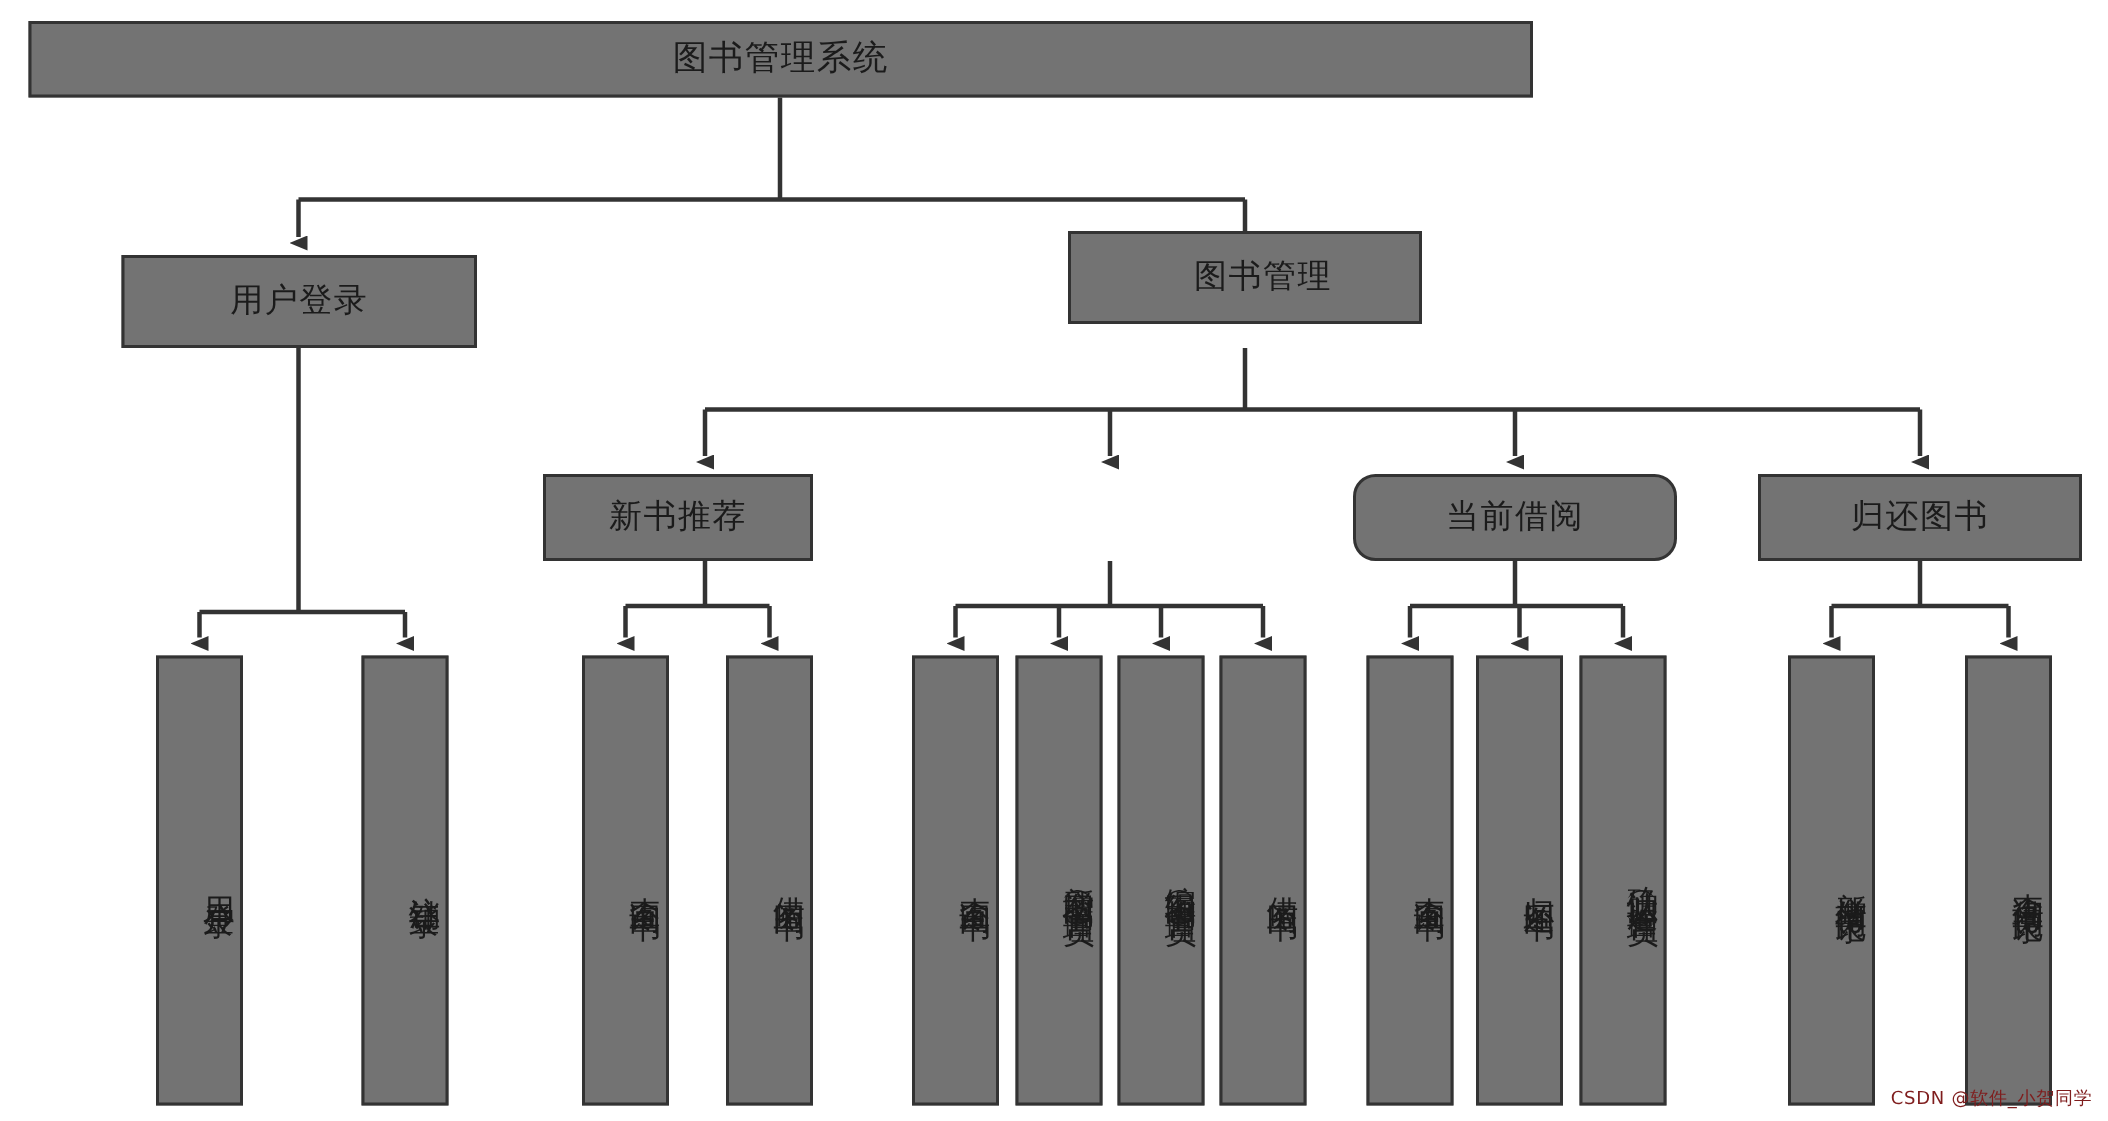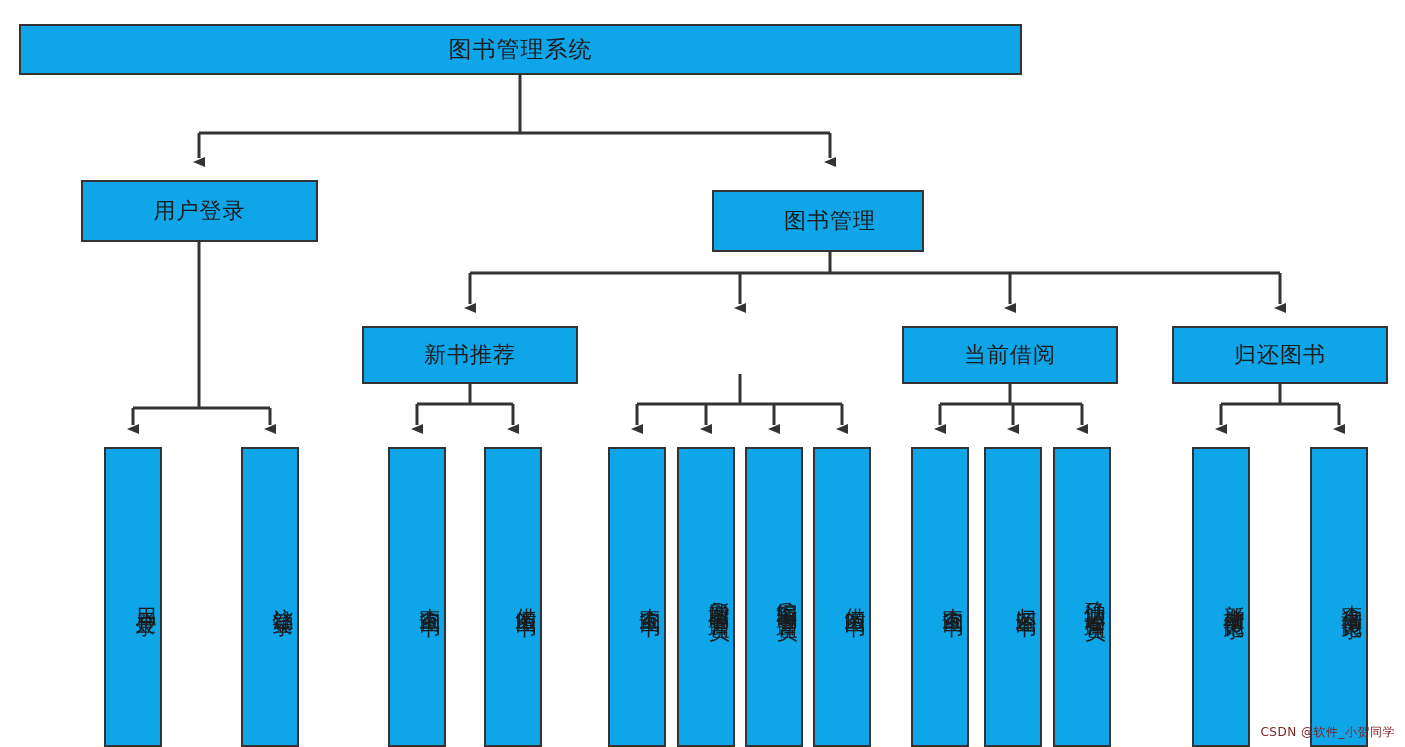--- a/index.html
+++ b/index.html
@@ -18,29 +18,28 @@
   #edges{
     position:absolute;
     left:0; top:0;
     width:1405px;
     height:747px;
     pointer-events:none;
   }
   .node{
     position:absolute;
     box-sizing:border-box;
-    background:#0ea5e9;
+    background:#737373;
     border:2.5px solid #333333;
     display:flex;
     align-items:center;
     justify-content:center;
     text-align:center;
     color:#1b1b1b;
     z-index:2;
-    margin-top:10px;
   }
   .node.h{
     font-size:22px;
     line-height:1.2;
     letter-spacing:1px;
   }
   .node.root{
     font-size:23px;
   }
   .node.v{
@@ -128,28 +127,28 @@
     </g>
   </svg>
 
   <div class="node h root" style="left:19px;top:14px;width:1003px;height:51px;">
     <span>图书管理系统</span>
   </div>
 
   <div class="node h" style="left:81px;top:170px;width:237px;height:62px;">
     <span>用户登录</span>
   </div>
-  <div class="node h" style="left:712px;top:180px;width:212px;height:62px;padding-left:24px;">
+  <div class="node h" style="left:712px;top:154px;width:236px;height:62px;padding-left:24px;">
     <span>图书管理</span>
   </div>
 
-  <div class="node h" style="left:362px;top:316px;width:216px;height:58px;">
+  <div class="node h" style="left:362px;top:316px;width:180px;height:58px;">
     <span>新书推荐</span>
   </div>
-  <div class="node h" style="left:902px;top:316px;width:216px;height:58px;">
+  <div class="node h" style="left:902px;top:316px;width:216px;height:58px;border-radius:15px;">
     <span>当前借阅</span>
   </div>
   <div class="node h" style="left:1172px;top:316px;width:216px;height:58px;">
     <span>归还图书</span>
   </div>
 
   <div class="node v" style="left:104px;top:437px;width:58px;height:300px;">
     <span class="vlabel">用户登录</span>
   </div>
   <div class="node v" style="left:241px;top:437px;width:58px;height:300px;">

